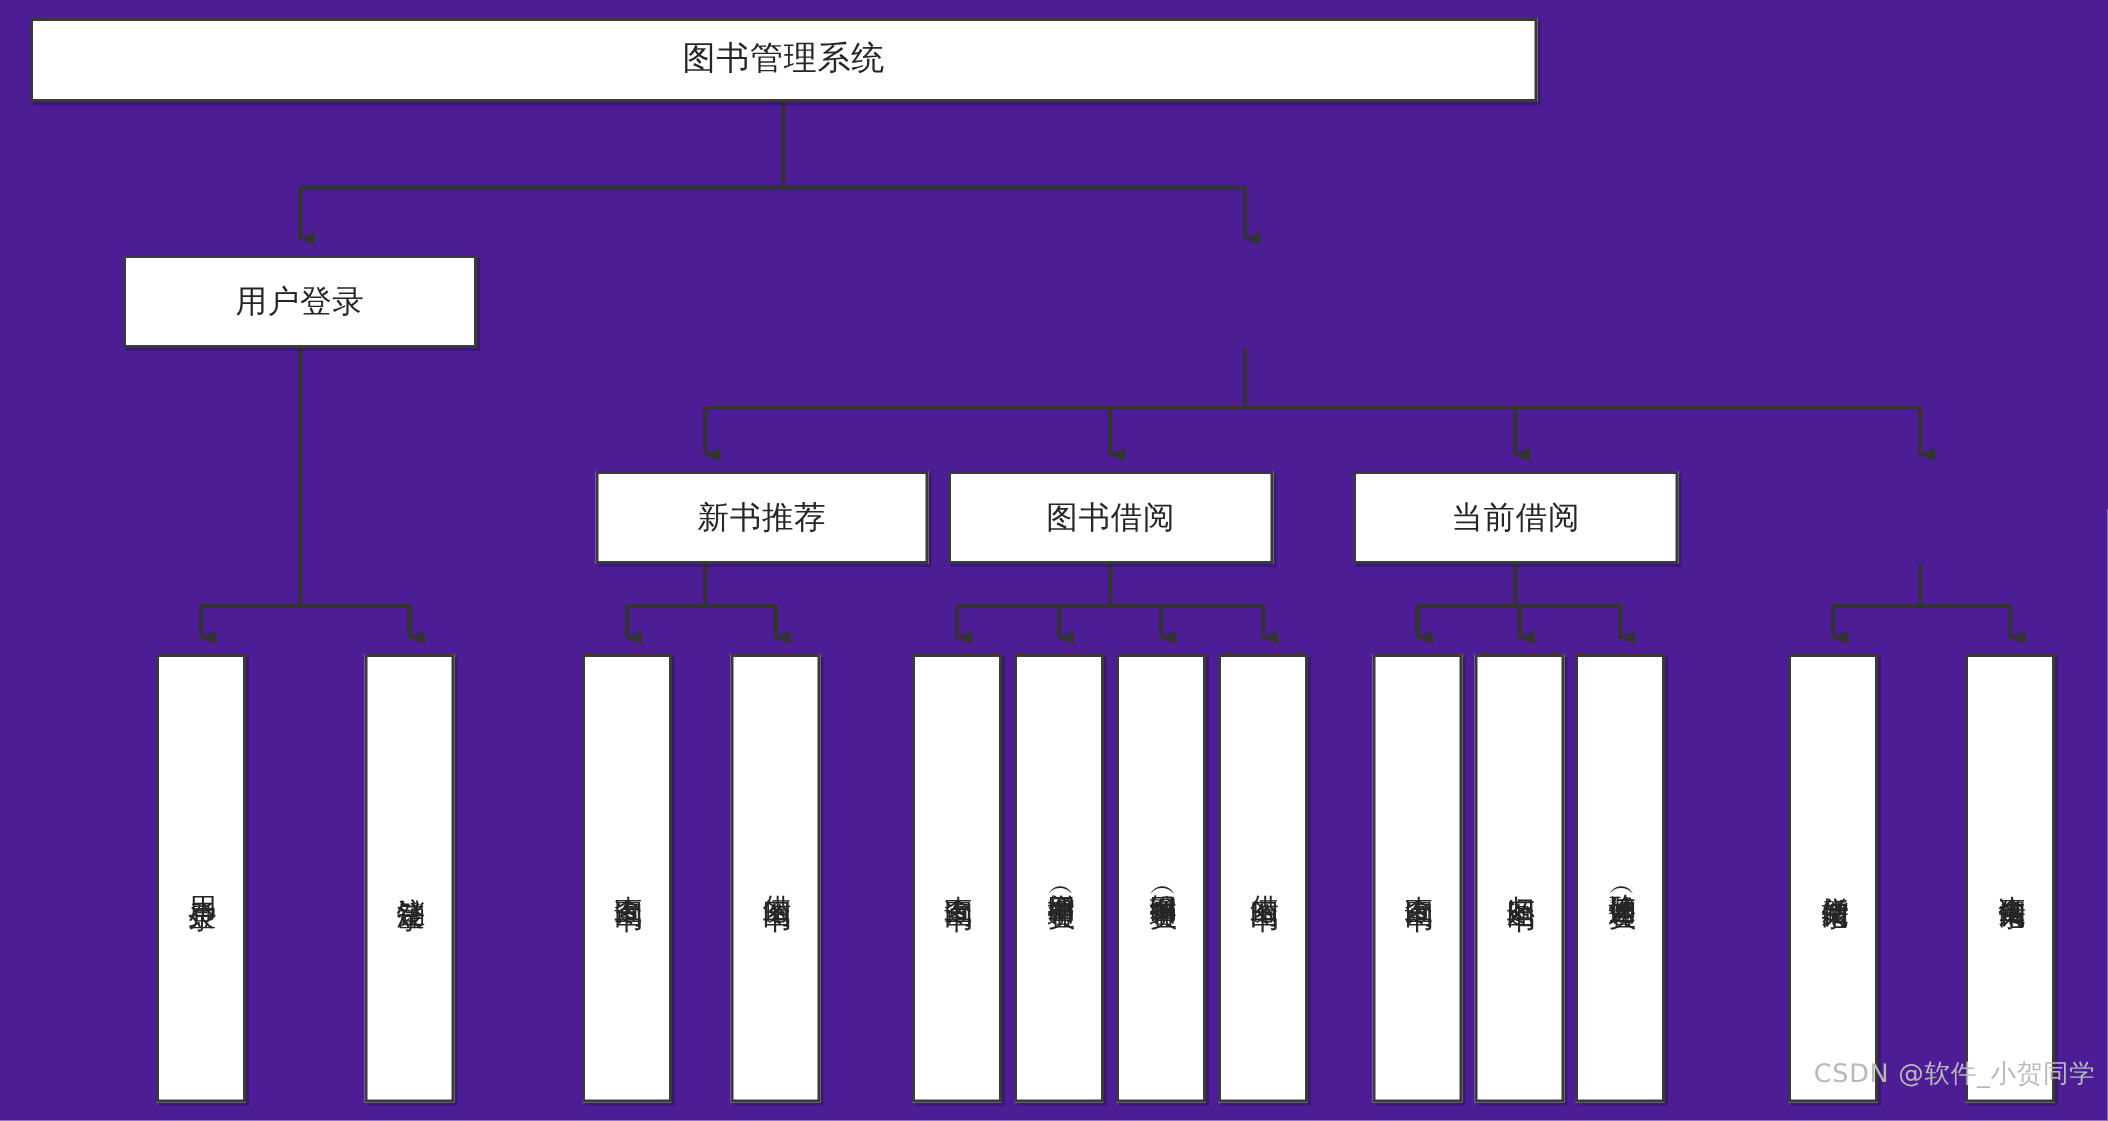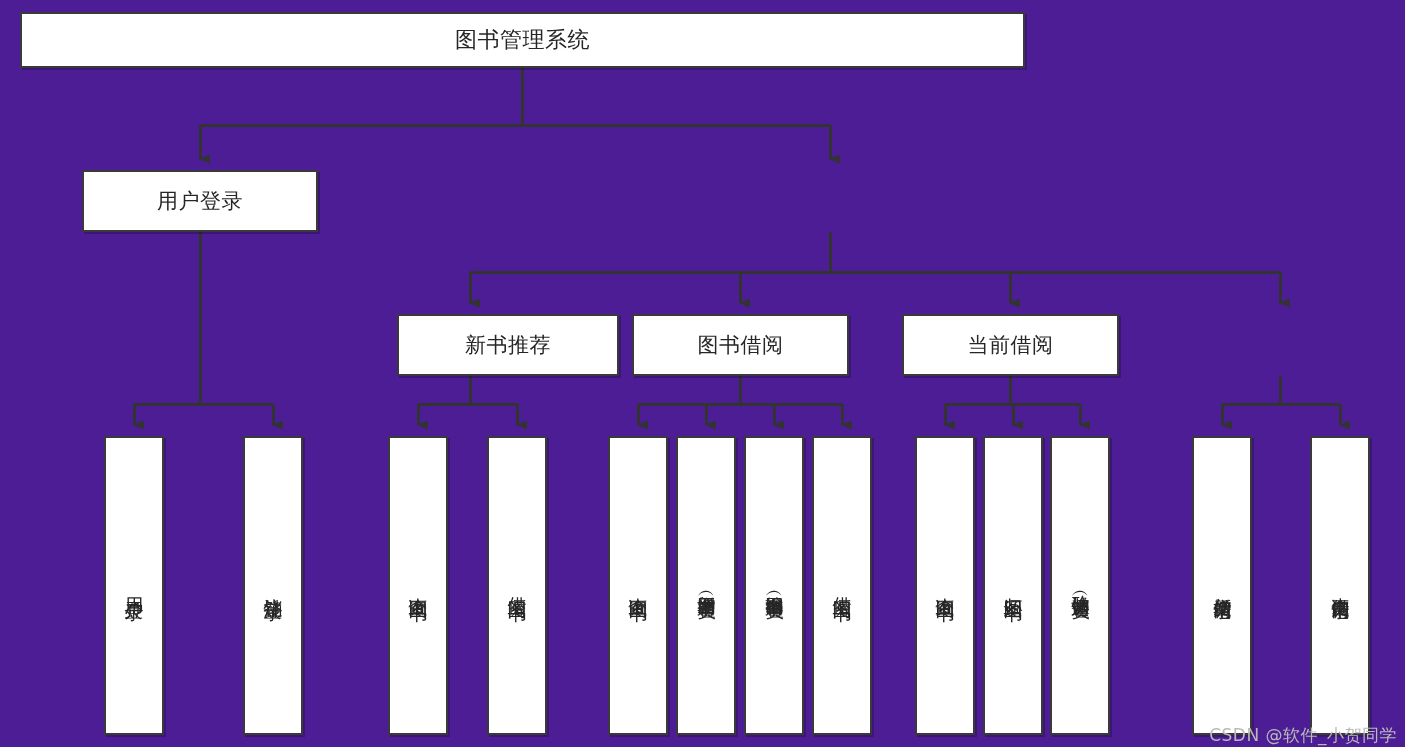--- a/index.html
+++ b/index.html
@@ -69,21 +69,21 @@
     white-space: nowrap;
   }
   .node.vert.tall .node-label {
     font-size: 18px;
     letter-spacing: 1px;
   }
   
   #watermark {
     position: absolute;
     right: 8px;
-    bottom: 0;
+    bottom: 20px;
     font-size: 17px;
     color: #b9b9b9;
     letter-spacing: 0.5px;
     white-space: nowrap;
     pointer-events: none;
     font-family: "DejaVu Sans", "Liberation Sans", sans-serif;
   }
 </style>
 </head>
 <body>

